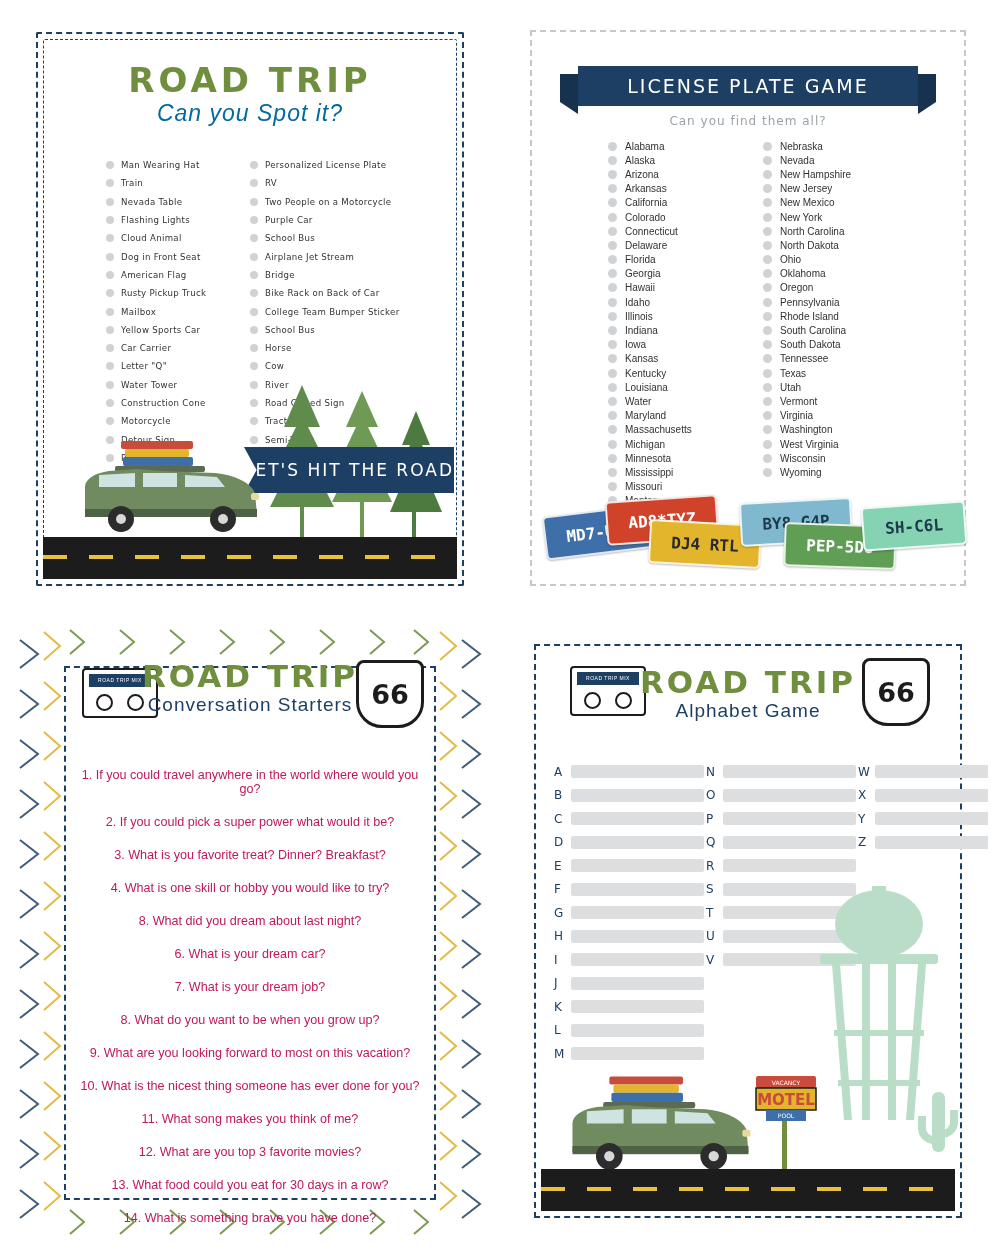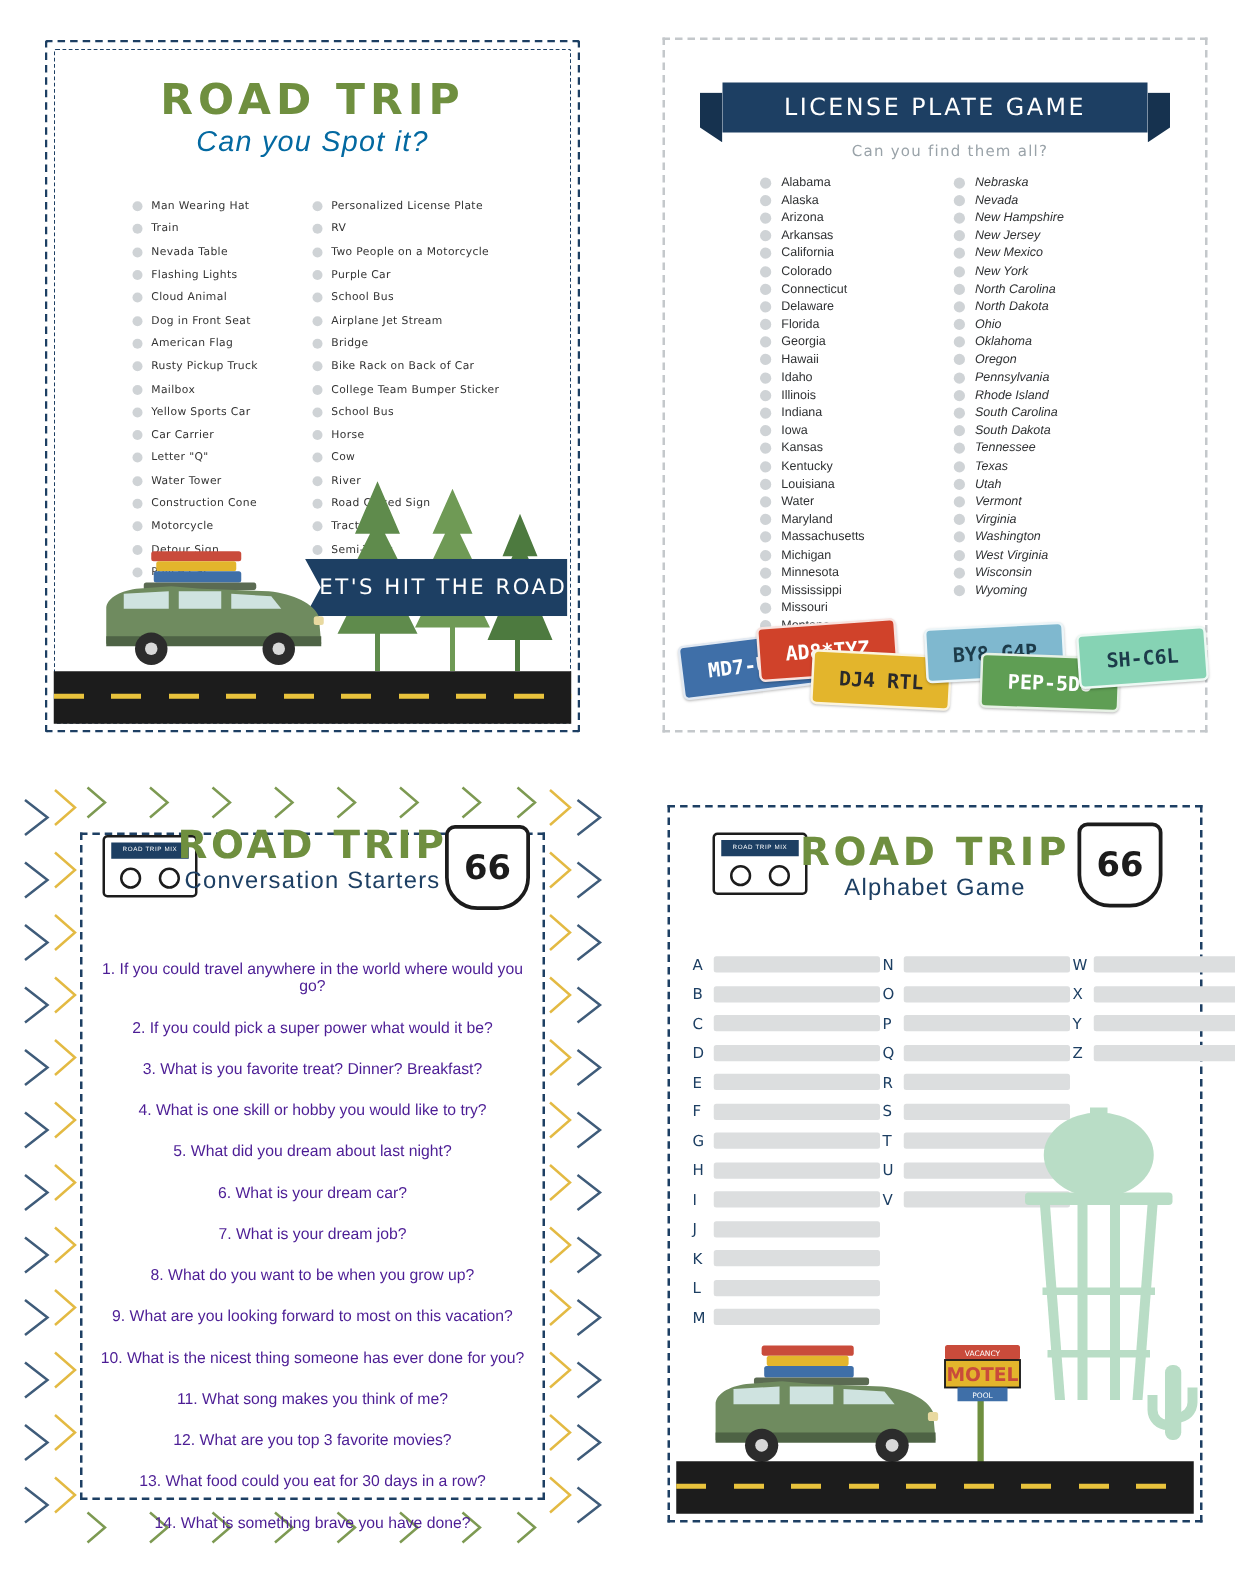--- a/index.html
+++ b/index.html
@@ -113,27 +113,27 @@
     display:flex;align-items:center;justify-content:center;
     font-size:19px;letter-spacing:2px;
     font-family:"DejaVu Sans", sans-serif;
   }
   .banner:before,.banner:after{
     content:"";position:absolute;top:8px;width:18px;height:40px;background:#16324f;
   }
   .banner:before{left:-18px;clip-path:polygon(0 0,100% 0,100% 100%,0 70%);}
   .banner:after{right:-18px;clip-path:polygon(0 0,100% 0,100% 70%,0 100%);}
   .banner-sub{
-    position:absolute;top:106px;left:12px;width:100%;
+    position:absolute;top:106px;left:0;width:100%;
     text-align:center;color:#9aa3a9;font-size:12px;letter-spacing:1px;
     font-family:"DejaVu Sans", sans-serif;
   }
   .state-col{ position:absolute; top:131px; font-size:11.5px;}
   .state-col.c1{ left:100px;}
-  .state-col.c2{ left:255px;font-style:italic;}
+  .state-col.c2{ left:255px;}
   .state-item{display:flex;align-items:center;height:14.2px;}
   .state-item .bullet{width:9px;height:9px;margin-right:8px;background:#cfd3d6;}
   .state-item span.lbl{color:#2f3133;font-size:10px;font-family:"Liberation Sans",sans-serif;}
   .plates{position:absolute;left:36px;bottom:40px;width:410px;height:70px;}
   .plate{
     position:absolute;border-radius:5px;border:2px solid rgba(255,255,255,.85);
     color:#1c1c1c;display:flex;align-items:center;justify-content:center;
     font-family:"DejaVu Sans Mono", monospace;font-weight:bold;font-size:16px;
     box-shadow:0 1px 2px rgba(0,0,0,.25);
   }
@@ -163,21 +163,21 @@
   }
   .cassette .reel.l{left:12px;} .cassette .reel.r{right:12px;}
   .shield{
     position:absolute;right:66px;top:40px;width:62px;height:62px;
     border:3px solid #1c1c1c;border-radius:8px 8px 26px 26px;background:#fff;
     display:flex;align-items:center;justify-content:center;
     font-size:27px;font-weight:bold;font-family:"DejaVu Sans",sans-serif;color:#1c1c1c;margin-left:16px;
   }
   .q-list{position:absolute;left:60px;right:60px;top:148px;}
   .q-item{
-    text-align:center;color:#4c1d95;font-size:12.6px;margin-bottom:19px;
+    text-align:center;color:#be185d;font-size:12.6px;margin-bottom:19px;
     font-family:"Liberation Sans",sans-serif;
   }
   
   #card-alpha{ left:508px; top:620px; width:480px; height:620px;}
   .alpha-inner{position:absolute;left:26px;top:24px;right:26px;bottom:22px;border:2px dashed #1d3f63;}
   .alpha-head{position:absolute;left:0;top:44px;width:100%;}
   .alpha-cols{position:absolute;left:46px;right:34px;top:140px;}
   .alpha-col{position:absolute;top:0;width:150px;}
   .alpha-col.c1{left:0;} .alpha-col.c2{left:152px;} .alpha-col.c3{left:304px;}
   .alpha-row{display:flex;align-items:center;height:23.5px;}
@@ -622,21 +622,21 @@
       <div class="rt-sub">Conversation Starters</div>
     </div>
 
     <div class="shield">66</div>
 
     <div class="q-list">
       <div class="q-item">1. If you could travel anywhere in the world where would you go?</div>
       <div class="q-item">2. If you could pick a super power what would it be?</div>
       <div class="q-item">3. What is you favorite treat? Dinner? Breakfast?</div>
       <div class="q-item">4. What is one skill or hobby you would like to try?</div>
-      <div class="q-item">5. What did you dream about last night?</div>
+      <div class="q-item">8. What did you dream about last night?</div>
       <div class="q-item">6. What is your dream car?</div>
       <div class="q-item">7. What is your dream job?</div>
       <div class="q-item">8. What do you want to be when you grow up?</div>
       <div class="q-item">9. What are you looking forward to most on this vacation?</div>
       <div class="q-item">10. What is the nicest thing someone has ever done for you?</div>
       <div class="q-item">11. What song makes you think of me?</div>
       <div class="q-item">12. What are you top 3 favorite movies?</div>
       <div class="q-item">13. What food could you eat for 30 days in a row?</div>
       <div class="q-item">14. What is something brave you have done?</div>
     </div>

